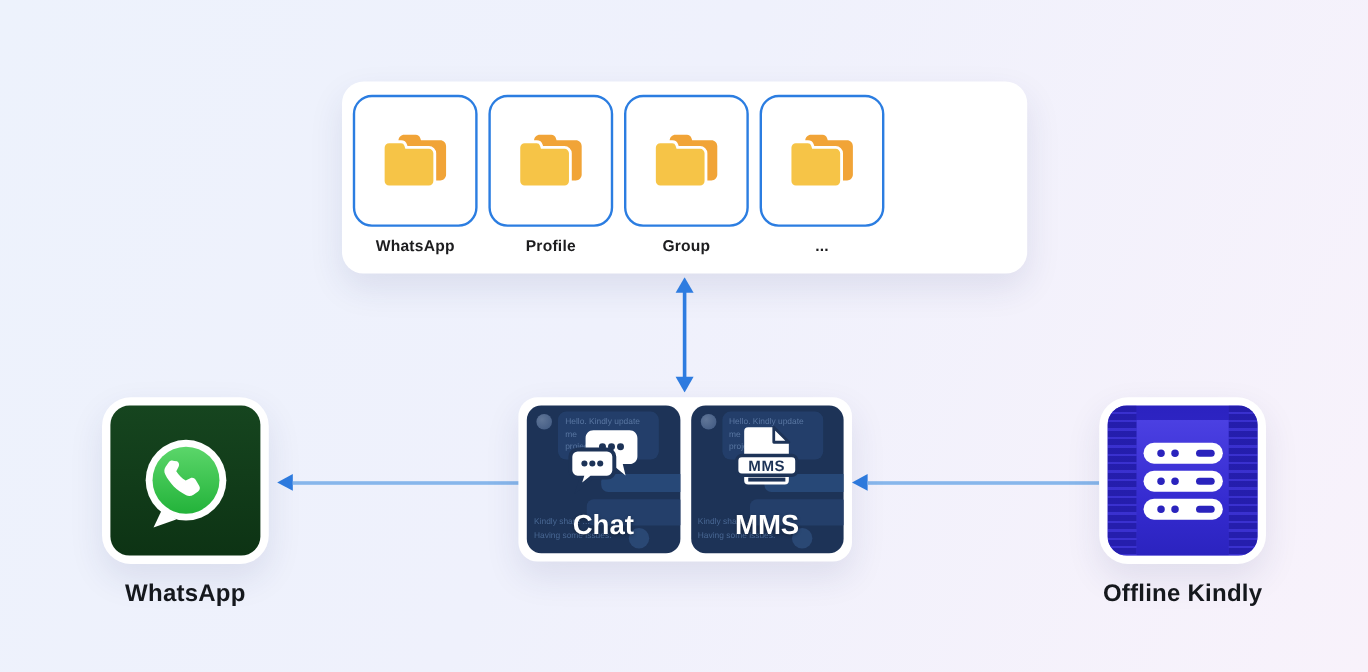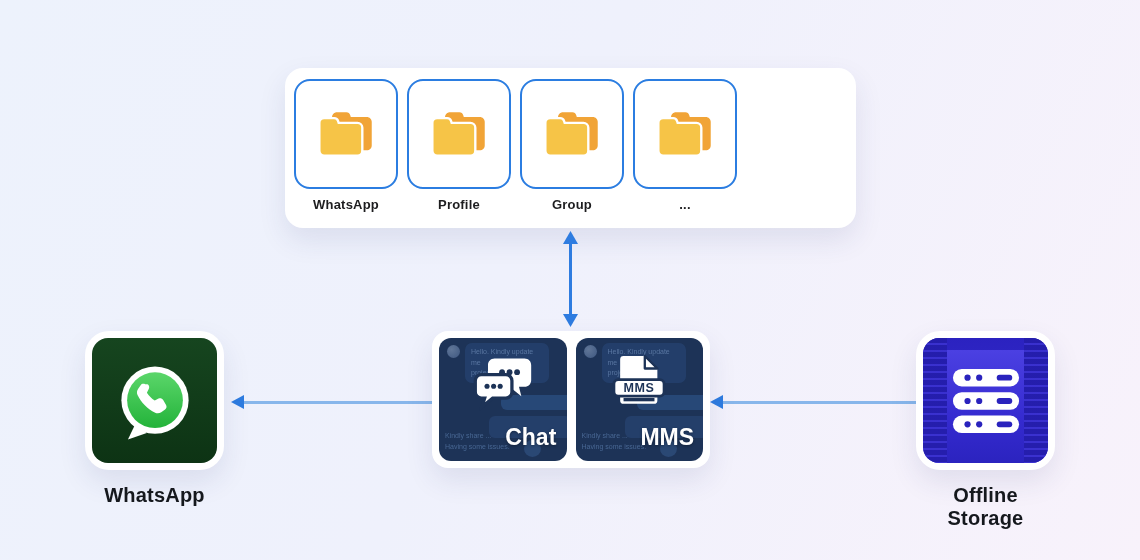--- a/index.html
+++ b/index.html
@@ -20,21 +20,21 @@
   .v-arrow{position:absolute;left:562px;top:231px;}
   .h-arrow{position:absolute;top:395px;height:14px;display:flex;align-items:center;}
   .h-arrow .head{width:0;height:0;border-top:7px solid transparent;border-bottom:7px solid transparent;
     border-right:13px solid #2e7ce0;}
   .h-arrow .line{flex:1;height:3px;background:#87b6eb;}
   .h-arrow.to-whatsapp{left:231px;width:202px;}
   .h-arrow.from-storage{left:710px;width:206px;}
 
   
   .mw-card{left:432px;top:331px;width:278px;height:137px;display:flex;gap:9px;padding:7px;border-radius:16px;}
-  .mw-tile{position:relative;flex:1;background:#1d3357;border-radius:12px;overflow:hidden;padding-left:28px;}
+  .mw-tile{position:relative;flex:1;background:#1d3357;border-radius:12px;overflow:hidden;}
   .mw-avatar{position:absolute;left:8px;top:7px;width:13px;height:13px;border-radius:50%;
     background:radial-gradient(circle at 35% 35%,#7187a8,#46608a);opacity:.8;}
   .mw-bub-in{position:absolute;left:26px;top:5px;width:84px;min-height:27px;background:#24406c;
     border-radius:7px;padding:4px 6px;font-size:7px;line-height:1.5;color:#5d7aa6;box-sizing:border-box;opacity:.95;}
   .mw-bub-r1{position:absolute;right:-6px;top:57px;width:72px;height:15px;background:#2a4d80;border-radius:6px;opacity:.8;}
   .mw-bub-r2{position:absolute;right:-4px;top:78px;width:82px;height:22px;background:#26406d;border-radius:6px;opacity:.9;}
   .mw-out{position:absolute;left:6px;bottom:9px;font-size:7px;line-height:1.5;color:#486793;}
   .mw-send{position:absolute;right:26px;bottom:4px;width:17px;height:17px;border-radius:50%;background:#2c4a78;opacity:.9;}
   .mw-icon{position:absolute;top:17px;left:50%;transform:translateX(-50%);}
   .mw-label{position:absolute;bottom:10px;width:100%;text-align:center;color:#fff;
@@ -206,15 +206,15 @@
         <circle cx="17" cy="36" r="3.2" fill="#2a23bd"></circle>
           <circle cx="29" cy="36" r="3.2" fill="#2a23bd"></circle>
         <rect x="47" y="33" width="16" height="6" rx="3" fill="#2a23bd"></rect>
         <rect x="2" y="51" width="68" height="18" rx="9" fill="#ffffff"></rect>
         <circle cx="17" cy="60" r="3.2" fill="#2a23bd"></circle>
           <circle cx="29" cy="60" r="3.2" fill="#2a23bd"></circle>
         <rect x="47" y="57" width="16" height="6" rx="3" fill="#2a23bd"></rect>
       </svg>
     </div>
   </div>
-  <div class="side-label os">Offline Storage</div>
+  <div class="side-label os">Offline Kindly</div>
 
 </div>
 
 </body></html>

